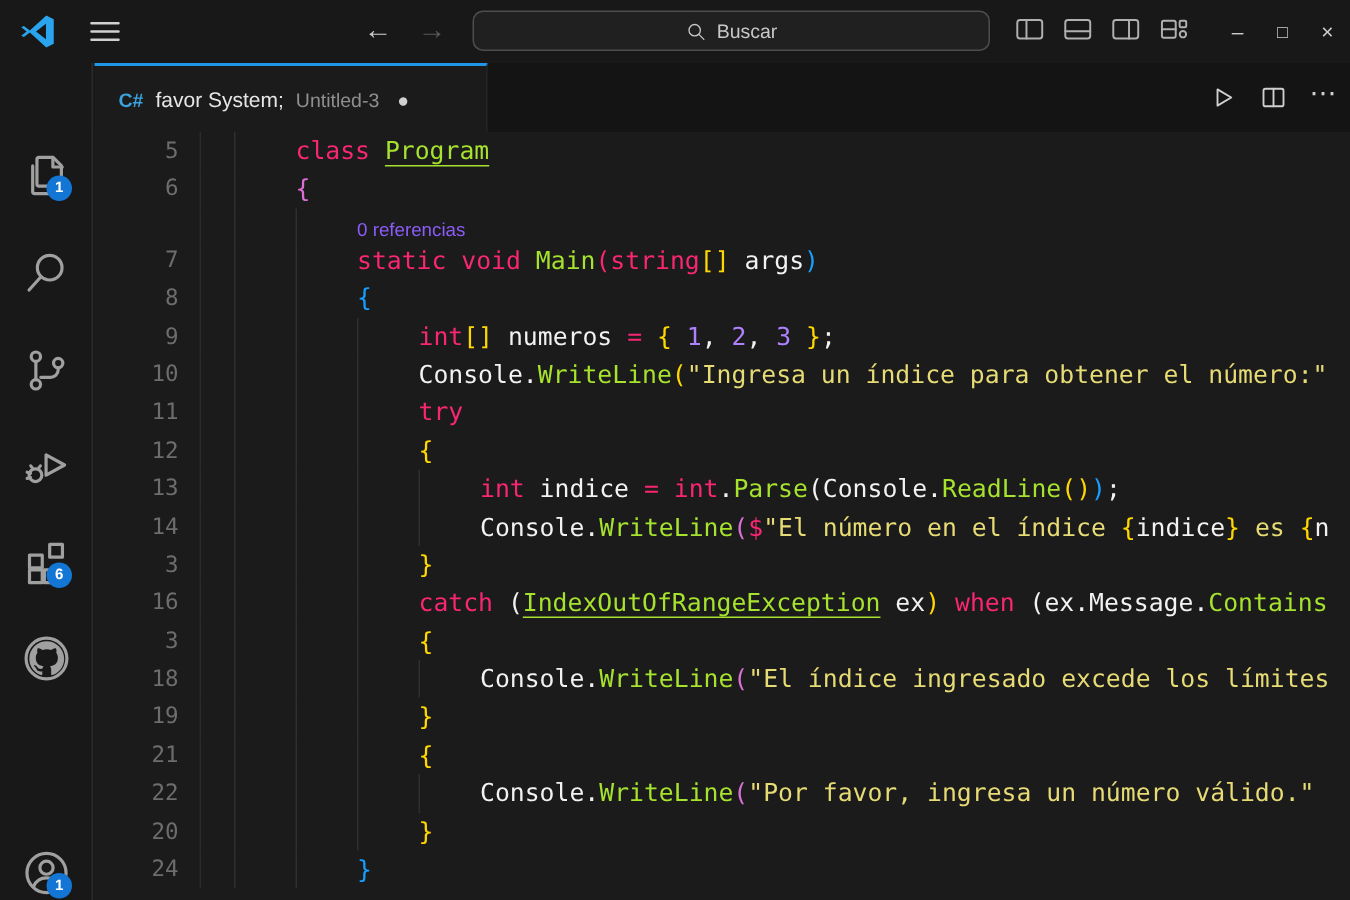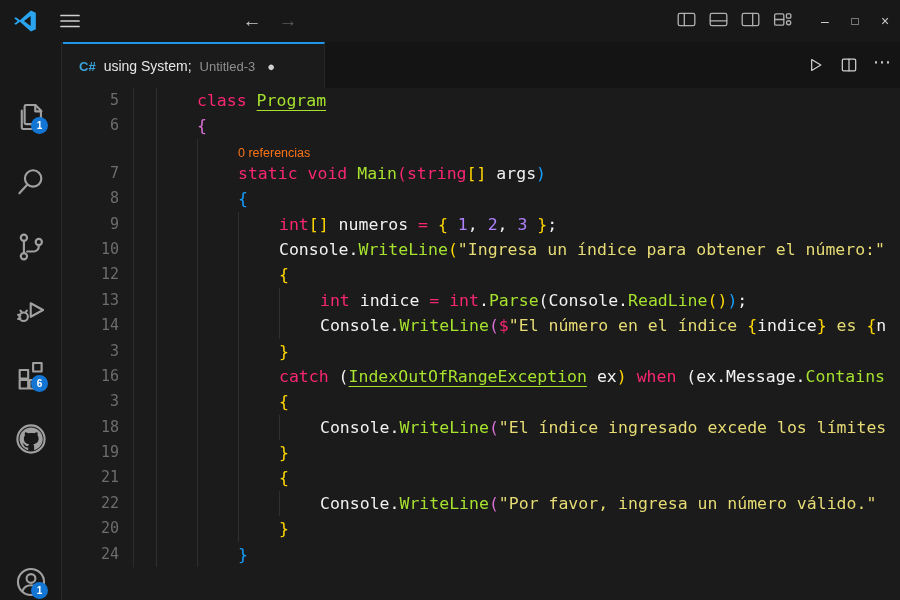--- a/index.html
+++ b/index.html
@@ -40,21 +40,21 @@
   .editor-actions svg { width:20px; height:20px; }
   .more-dots { color:#cfcfcf; font-size:18px; letter-spacing:1px; padding-bottom:6px; }
 
   
   .editor { position:absolute; left:63px; top:88px; width:837px; height:512px; background:#1b1b1b; overflow:hidden;
     font-family:"DejaVu Sans Mono","Liberation Mono",monospace; }
   .code-row { position:relative; height:25.4px; display:flex; white-space:pre; }
   .codelens-row { position:relative; height:22px; display:flex; }
   .gutter { width:70px; flex:0 0 70px; text-align:right; padding-right:14px; color:#6d6d6d; font-size:15px; line-height:25.4px; }
   .content { position:relative; flex:1; border-left:1px solid #2b2b2b; font-size:16.5px; line-height:25.4px; color:#f2f2f2; }
-  .codelens-row .content { font-family:"Liberation Sans",sans-serif; font-size:12.5px; line-height:20px; color:#f97316; padding-top:4px; }
+  .codelens-row .content { font-family:"Liberation Sans",sans-serif; font-size:12.5px; line-height:20px; color:#8b5cf6; padding-top:4px; }
   .g { position:absolute; top:0; bottom:0; width:1px; background:#2f2f2f; }
   .kw  { color:#f92672; }
   .fn  { color:#a6e22e; }
   .cls { color:#a6e22e; text-decoration:underline; text-underline-offset:4px; text-decoration-thickness:1px; }
   .str { color:#e6db74; }
   .num { color:#ae81ff; }
   .id  { color:#f2f2f2; }
   .b1  { color:#ffd700; }
   .b2  { color:#da70d6; }
   .b3  { color:#179fff; }
@@ -69,20 +69,27 @@
 
   <div class="titlebar">
     <svg class="logo" viewBox="0 0 24 24">
       <path fill="#2aa4ee" fill-rule="evenodd" d="M17.4 2.2 7.3 11.4 3.6 8.6l-1.6.8 3.3 2.6-3.3 2.6 1.6.8 3.7-2.8 10.1 9.2 4.6-2.2V4.4L17.4 2.2zM17.2 7.3v9.4L11.1 12l6.1-4.7z"></path>
     </svg>
     <svg class="menu-btn" viewBox="0 0 24 24">
       <path class="oline" style="stroke:#d0d0d0;stroke-width:1.7" d="M3 6.5h18M3 12h18M3 17.5h18"></path>
     </svg>
     <div class="nav-back">←</div>
     <div class="nav-fwd">→</div>
+    <div class="searchbox">
+      <svg width="14" height="14" viewBox="0 0 24 24">
+        <circle class="oline" style="stroke:#c8c8c8" cx="10.5" cy="10.5" r="6.5"></circle>
+        <path class="oline" style="stroke:#c8c8c8" d="M15.3 15.3 21 21"></path>
+      </svg>
+      <span>Buscar</span>
+    </div>
     <div class="layout-icons">
       <svg viewBox="0 0 24 24">
         <rect class="oline" x="2.5" y="5" width="19" height="14" rx="2"></rect>
           <path class="oline" d="M9.5 5v14"></path>
       </svg>
       <svg viewBox="0 0 24 24">
         <rect class="oline" x="2.5" y="5" width="19" height="14" rx="2"></rect>
           <path class="oline" d="M2.5 13.5h19"></path>
       </svg>
       <svg viewBox="0 0 24 24">
@@ -156,21 +163,21 @@
         <path class="aline" d="M5.9 18.4c1.1-2.6 3.4-4.1 6.1-4.1s5 1.5 6.1 4.1"></path>
       </svg>
       <div class="badge">1</div>
     </div>
 
   </div>
 
   <div class="tabbar">
     <div class="tab">
       <span class="csharp-ico">C#</span>
-      <span class="tab-title">using System;</span>
+      <span class="tab-title">favor System;</span>
       <span class="tab-filename">Untitled-3</span>
       <span class="tab-dot">●</span>
     </div>
     <div class="editor-actions">
       <svg viewBox="0 0 24 24">
         <path class="oline" style="stroke:#cfcfcf" d="M8 5.5v13l11-6.5z"></path>
       </svg>
       <svg viewBox="0 0 24 24">
         <rect class="oline" style="stroke:#cfcfcf" x="4" y="5" width="16" height="14" rx="1.5"></rect>
           <path class="oline" style="stroke:#cfcfcf" d="M12 5v14"></path>
@@ -184,20 +191,21 @@
         <div class="code-row"><span class="gutter">5</span><span class="content"><i class="g" style="left: 22px;"></i><span style="padding-left: 63px; display: inline-block;"><span class="kw">class </span><span class="cls">Program</span></span></span></div>
         <div class="code-row"><span class="gutter">6</span><span class="content"><i class="g" style="left: 22px;"></i><span style="padding-left: 63px; display: inline-block;"><span class="b2">{</span></span></span></div>
         <div class="codelens-row">
           <span class="gutter"></span>
           <span class="content"><i class="g" style="left: 22px;"></i><i class="g" style="left: 63px;"></i><span style="padding-left: 104px; display: inline-block;">0 referencias</span></span>
         </div>
         <div class="code-row"><span class="gutter">7</span><span class="content"><i class="g" style="left: 22px;"></i><i class="g" style="left: 63px;"></i><span style="padding-left: 104px; display: inline-block;"><span class="kw">static void </span><span class="fn">Main</span><span class="kw">(</span><span class="kw">string</span><span class="b1">[]</span><span class="id"> args</span><span class="b3">)</span></span></span></div>
         <div class="code-row"><span class="gutter">8</span><span class="content"><i class="g" style="left: 22px;"></i><i class="g" style="left: 63px;"></i><span style="padding-left: 104px; display: inline-block;"><span class="b3">{</span></span></span></div>
         <div class="code-row"><span class="gutter">9</span><span class="content"><i class="g" style="left: 22px;"></i><i class="g" style="left: 63px;"></i><i class="g" style="left: 104px;"></i><span style="padding-left: 145px; display: inline-block;"><span class="kw">int</span><span class="b1">[]</span><span class="id"> numeros </span><span class="kw">= </span><span class="b1">{ </span><span class="num">1</span><span class="id">, </span><span class="num">2</span><span class="id">, </span><span class="num">3</span><span class="id"> </span><span class="b1">}</span><span class="id">;</span></span></span></div>
         <div class="code-row"><span class="gutter">10</span><span class="content"><i class="g" style="left: 22px;"></i><i class="g" style="left: 63px;"></i><i class="g" style="left: 104px;"></i><span style="padding-left: 145px; display: inline-block;"><span class="id">Console.</span><span class="fn">WriteLine</span><span class="b1">(</span><span class="str">"Ingresa un índice para obtener el número:"</span></span></span></div>
+        <div class="code-row"><span class="gutter">11</span><span class="content"><i class="g" style="left: 22px;"></i><i class="g" style="left: 63px;"></i><i class="g" style="left: 104px;"></i><span style="padding-left: 145px; display: inline-block;"><span class="kw">try</span></span></span></div>
         <div class="code-row"><span class="gutter">12</span><span class="content"><i class="g" style="left: 22px;"></i><i class="g" style="left: 63px;"></i><i class="g" style="left: 104px;"></i><span style="padding-left: 145px; display: inline-block;"><span class="b1">{</span></span></span></div>
         <div class="code-row"><span class="gutter">13</span><span class="content"><i class="g" style="left: 22px;"></i><i class="g" style="left: 63px;"></i><i class="g" style="left: 104px;"></i><i class="g" style="left: 145px;"></i><span style="padding-left: 186px; display: inline-block;"><span class="kw">int</span><span class="id"> indice </span><span class="kw">= </span><span class="kw">int</span><span class="id">.</span><span class="fn">Parse</span><span class="id">(</span><span class="id">Console.</span><span class="fn">ReadLine</span><span class="b1">(</span><span class="b1">)</span><span class="b3">)</span><span class="id">;</span></span></span></div>
         <div class="code-row"><span class="gutter">14</span><span class="content"><i class="g" style="left: 22px;"></i><i class="g" style="left: 63px;"></i><i class="g" style="left: 104px;"></i><i class="g" style="left: 145px;"></i><span style="padding-left: 186px; display: inline-block;"><span class="id">Console.</span><span class="fn">WriteLine</span><span class="b2">(</span><span class="kw">$</span><span class="str">"El número en el índice </span><span class="b1">{</span><span class="id">indice</span><span class="b1">}</span><span class="str"> es </span><span class="b1">{</span><span class="id">n</span></span></span></div>
         <div class="code-row"><span class="gutter">3</span><span class="content"><i class="g" style="left: 22px;"></i><i class="g" style="left: 63px;"></i><i class="g" style="left: 104px;"></i><span style="padding-left: 145px; display: inline-block;"><span class="b1">}</span></span></span></div>
         <div class="code-row"><span class="gutter">16</span><span class="content"><i class="g" style="left: 22px;"></i><i class="g" style="left: 63px;"></i><i class="g" style="left: 104px;"></i><span style="padding-left: 145px; display: inline-block;"><span class="kw">catch </span><span class="id">(</span><span class="cls">IndexOutOfRangeException</span><span class="id"> ex</span><span class="b1">)</span><span class="id"> </span><span class="kw">when </span><span class="id">(</span><span class="id">ex.Message.</span><span class="fn">Contains</span></span></span></div>
         <div class="code-row"><span class="gutter">3</span><span class="content"><i class="g" style="left: 22px;"></i><i class="g" style="left: 63px;"></i><i class="g" style="left: 104px;"></i><span style="padding-left: 145px; display: inline-block;"><span class="b1">{</span></span></span></div>
         <div class="code-row"><span class="gutter">18</span><span class="content"><i class="g" style="left: 22px;"></i><i class="g" style="left: 63px;"></i><i class="g" style="left: 104px;"></i><i class="g" style="left: 145px;"></i><span style="padding-left: 186px; display: inline-block;"><span class="id">Console.</span><span class="fn">WriteLine</span><span class="b2">(</span><span class="str">"El índice ingresado excede los límites</span></span></span></div>
         <div class="code-row"><span class="gutter">19</span><span class="content"><i class="g" style="left: 22px;"></i><i class="g" style="left: 63px;"></i><i class="g" style="left: 104px;"></i><span style="padding-left: 145px; display: inline-block;"><span class="b1">}</span></span></span></div>
         <div class="code-row"><span class="gutter">21</span><span class="content"><i class="g" style="left: 22px;"></i><i class="g" style="left: 63px;"></i><i class="g" style="left: 104px;"></i><span style="padding-left: 145px; display: inline-block;"><span class="b1">{</span></span></span></div>
         <div class="code-row"><span class="gutter">22</span><span class="content"><i class="g" style="left: 22px;"></i><i class="g" style="left: 63px;"></i><i class="g" style="left: 104px;"></i><i class="g" style="left: 145px;"></i><span style="padding-left: 186px; display: inline-block;"><span class="id">Console.</span><span class="fn">WriteLine</span><span class="b2">(</span><span class="str">"Por favor, ingresa un número válido."</span></span></span></div>

